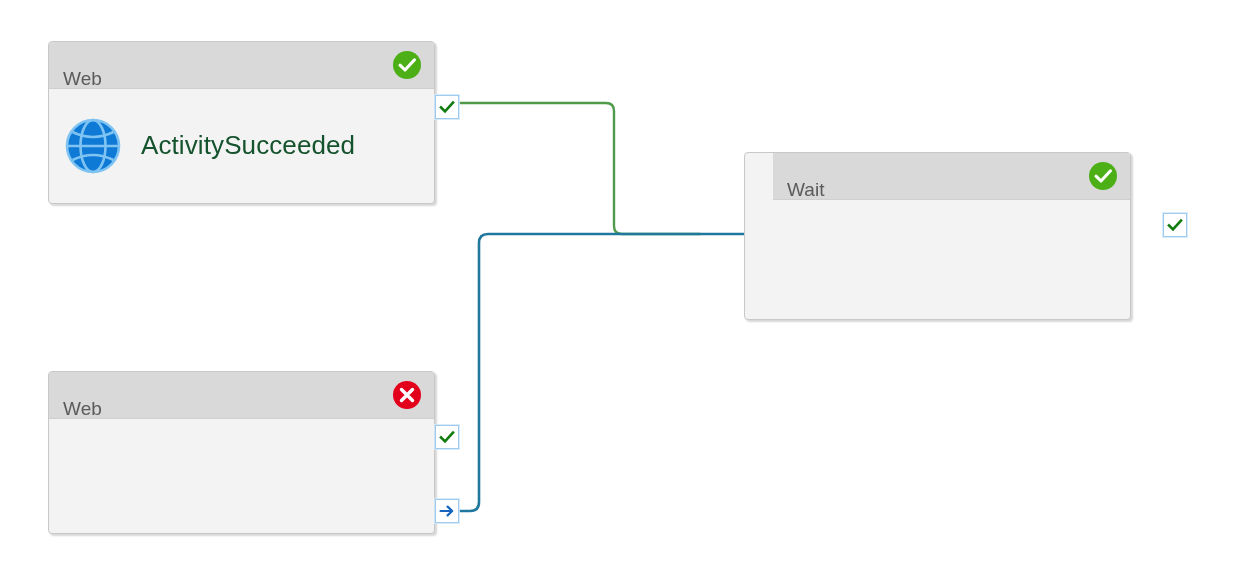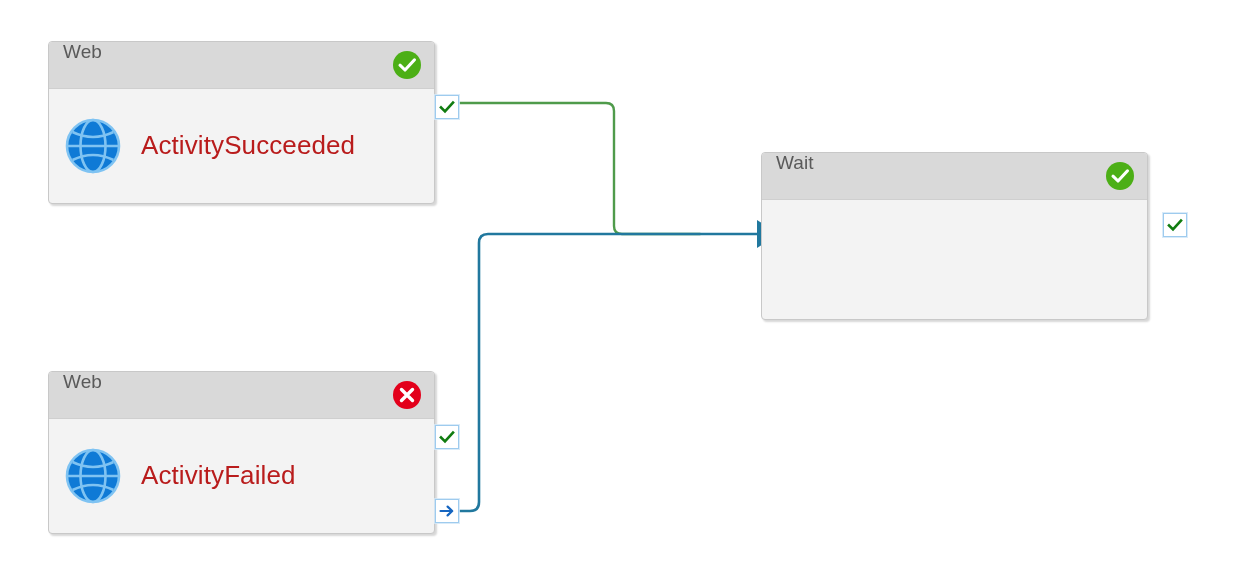--- a/index.html
+++ b/index.html
@@ -46,21 +46,21 @@
     background: #f3f3f3;
     box-shadow: 2px 2px 2px rgba(0,0,0,0.16);
     overflow: hidden;
   }
   .node-header {
     position: relative;
     height: 47px;
     background: #d9d9d9;
     border-bottom: 1px solid #cfcfcf;
     display: flex;
-    align-items: flex-start;
+    align-items: flex-end;
     padding: 0 12px 0 14px;
     box-sizing: border-box;
   }
   .node-title {
     font-size: 19px;
     color: #5a5a5a;
     letter-spacing: 0.1px;
     line-height: 1;
     font-weight: 400;
   }
@@ -82,21 +82,21 @@
   }
   .node-icon {
     width: 60px;
     height: 60px;
     flex: 0 0 60px;
     display: block;
   }
   .node-label {
     margin-left: 18px;
     font-size: 26px;
-    color: #b91c1c;
+    color: #14532d;
     font-weight: 400;
     letter-spacing: 0.1px;
     white-space: nowrap;
   }
 
   
   .port {
     position: absolute;
     z-index: 3;
     width: 24px;
@@ -107,21 +107,21 @@
     box-shadow: 0 0 0 1px rgba(210,232,248,0.85);
     display: flex;
     align-items: center;
     justify-content: center;
   }
   .port svg { display: block; }
 
   
   #node-web-succeeded { left: 48px;  top: 41px;  width: 387px; height: 163px; }
   #node-web-failed    { left: 48px;  top: 371px; width: 387px; height: 163px; }
-  #node-wait          { left: 761px; top: 152px; width: 387px; height: 168px; }
+  #node-wait          { left: 744px; top: 152px; width: 387px; height: 168px; padding-left: 28px; }
 
   
   #port-succeeded-out { left: 435px;  top: 95px;  }
   #port-failed-out    { left: 435px;  top: 425px; }
   #port-failed-error  { left: 435px;  top: 499px; }
   #port-wait-out      { left: 1163px; top: 213px; }
 </style>
 </head>
 <body>
 
@@ -171,35 +171,20 @@
   <div class="node" id="node-web-failed">
     <div class="node-header">
       <span class="node-title">Web</span>
       <span class="node-status">
         <svg viewBox="0 0 30 30" width="30" height="30" xmlns="http://www.w3.org/2000/svg">
           <circle cx="15" cy="15" r="14" fill="#e3001b"></circle>
           <path d="M 9.5 9.5 L 20.5 20.5 M 20.5 9.5 L 9.5 20.5" fill="none" stroke="#ffffff" stroke-width="3.4" stroke-linecap="round"></path>
         </svg>
       </span>
     </div>
-    <div class="node-body">
-      <span class="node-icon">
-        <svg viewBox="0 0 60 60" width="60" height="60" xmlns="http://www.w3.org/2000/svg">
-          <circle cx="30" cy="30" r="26" fill="#0f7ad6"></circle>
-          <g fill="none" stroke="#7fc3f2" stroke-width="2.6">
-            <circle cx="30" cy="30" r="26"></circle>
-            <ellipse cx="30" cy="30" rx="12.5" ry="26"></ellipse>
-            <line x1="4" y1="30" x2="56" y2="30"></line>
-            <path d="M 9.5 16 Q 30 26 50.5 16"></path>
-            <path d="M 9.5 44 Q 30 34 50.5 44"></path>
-          </g>
-        </svg>
-      </span>
-      <span class="node-label">ActivityFailed</span>
-    </div>
   </div>
   <div class="port" id="port-failed-out">
     <svg viewBox="0 0 16 16" width="16" height="16" xmlns="http://www.w3.org/2000/svg">
       <path d="M 2 8.4 L 6 12.4 L 14 3.6" fill="none" stroke="#107c10" stroke-width="2.6" stroke-linecap="square" stroke-linejoin="miter"></path>
     </svg>
   </div>
   <div class="port" id="port-failed-error">
     <svg viewBox="0 0 16 16" width="16" height="16" xmlns="http://www.w3.org/2000/svg">
       <path d="M 1.5 8 L 13 8 M 8.6 3.6 L 13.2 8 L 8.6 12.4" fill="none" stroke="#1565c0" stroke-width="2.2" stroke-linecap="round" stroke-linejoin="round"></path>
     </svg>

